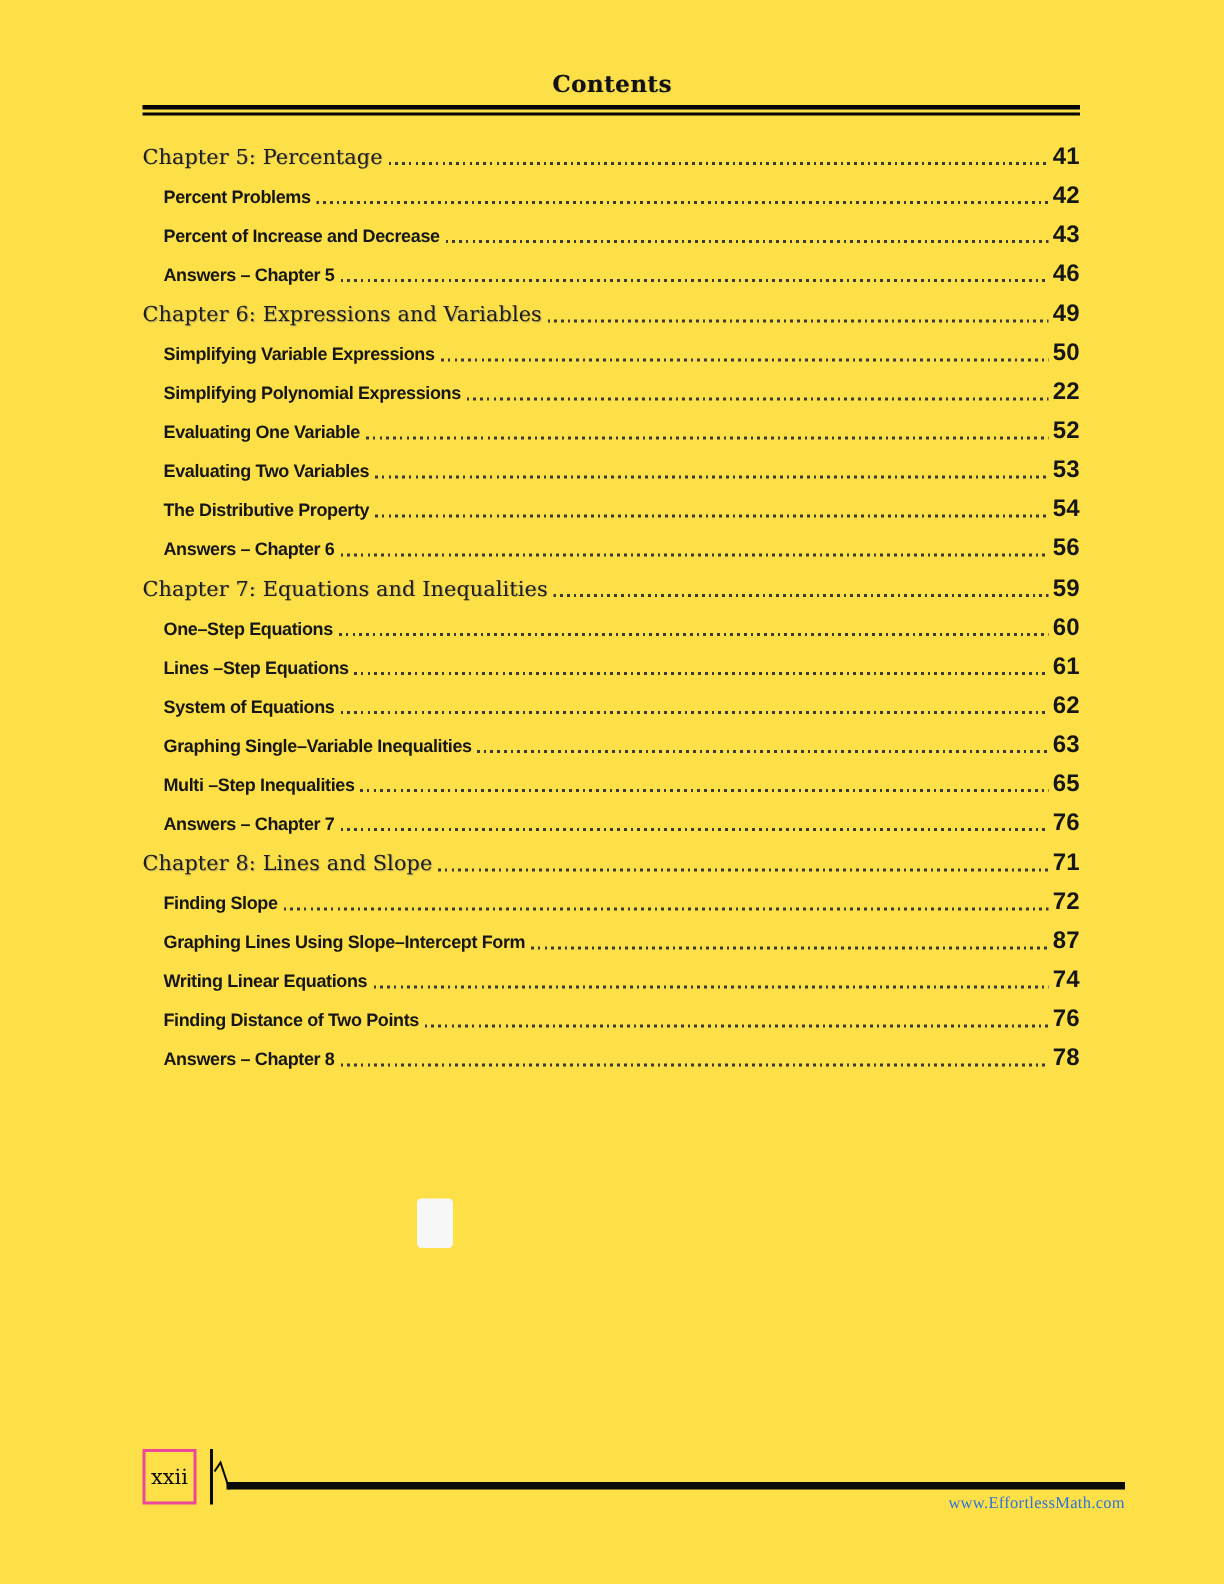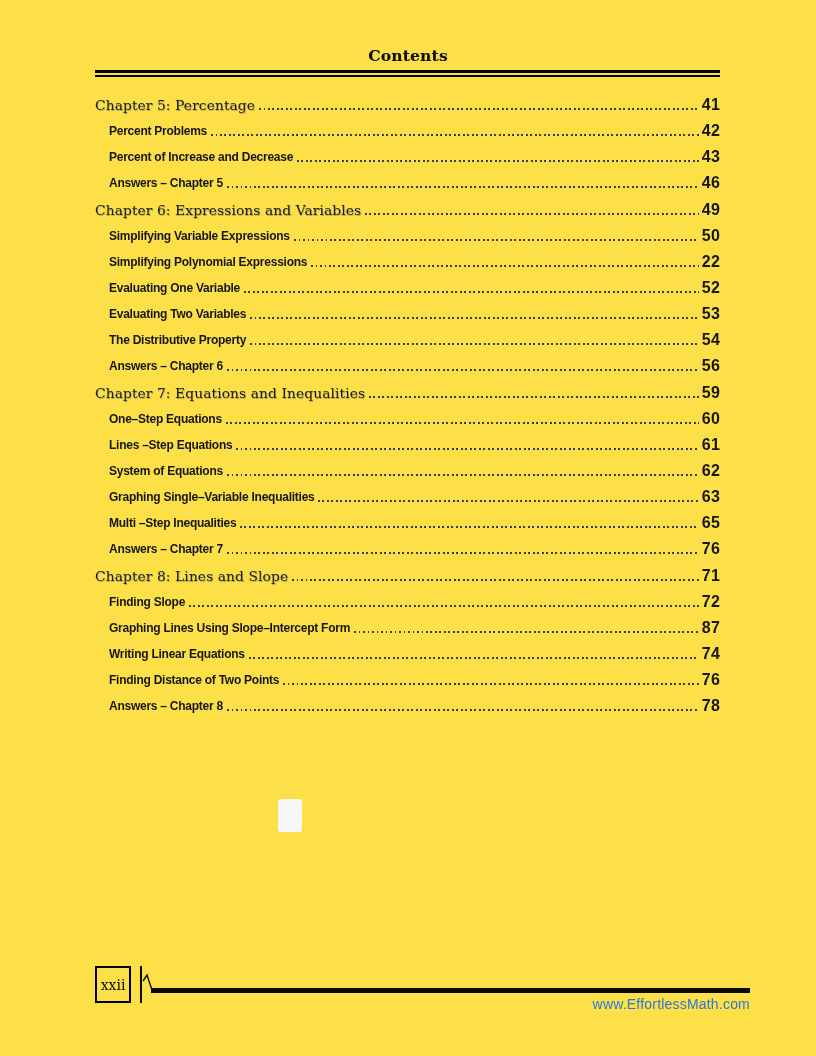--- a/index.html
+++ b/index.html
@@ -93,21 +93,21 @@
     border-radius: 3px;
   }
 
   
   .folio-box {
     position: absolute;
     left: 95px;
     top: 966px;
     width: 36px;
     height: 37px;
-    border: 2px solid #000000;
+    border: 2px solid #ec4899;
     box-sizing: border-box;
     display: flex;
     align-items: center;
     justify-content: center;
     font-family: "DejaVu Serif", serif;
     font-size: 14px;
     color: #0a0a0a;
   }
   .folio-vline {
     position: absolute;
@@ -121,22 +121,22 @@
     position: absolute;
     left: 141px;
     top: 972px;
     width: 612px;
     height: 26px;
   }
   .footer-url {
     position: absolute;
     right: 66px;
     top: 996px;
-    font-family: Liberation Sans, sans-serif;
-    font-size: 14px;
+    font-family: Liberation Serif, serif;
+    font-size: 11px;
     letter-spacing: 0.2px;
     text-decoration: none;
   }
 </style>
 </head>
 <body>
 
 <div class="page">
 
   <div class="header-title">Contents</div>

